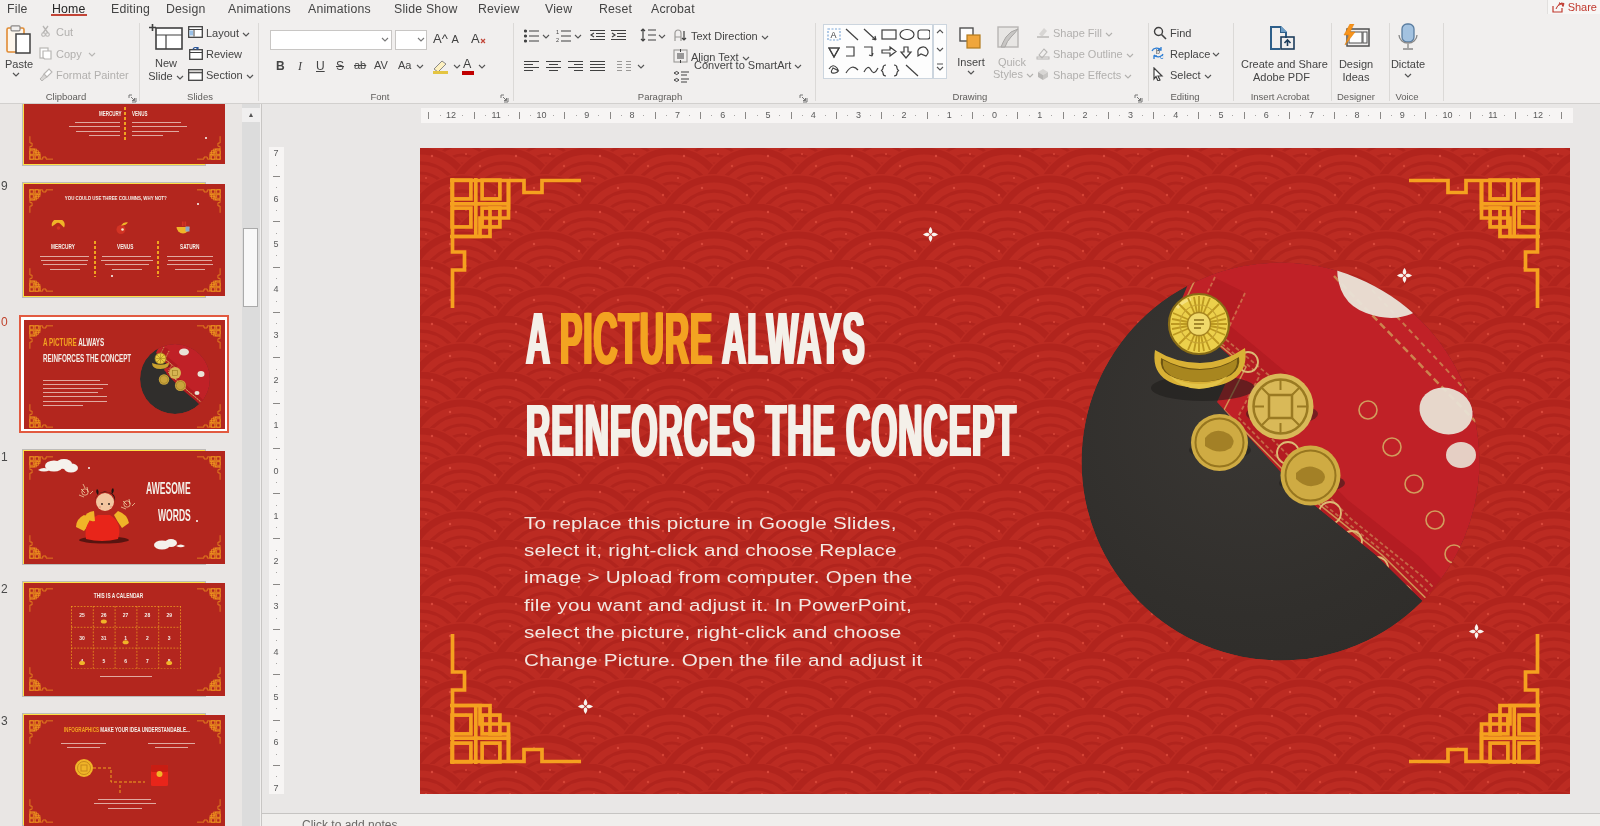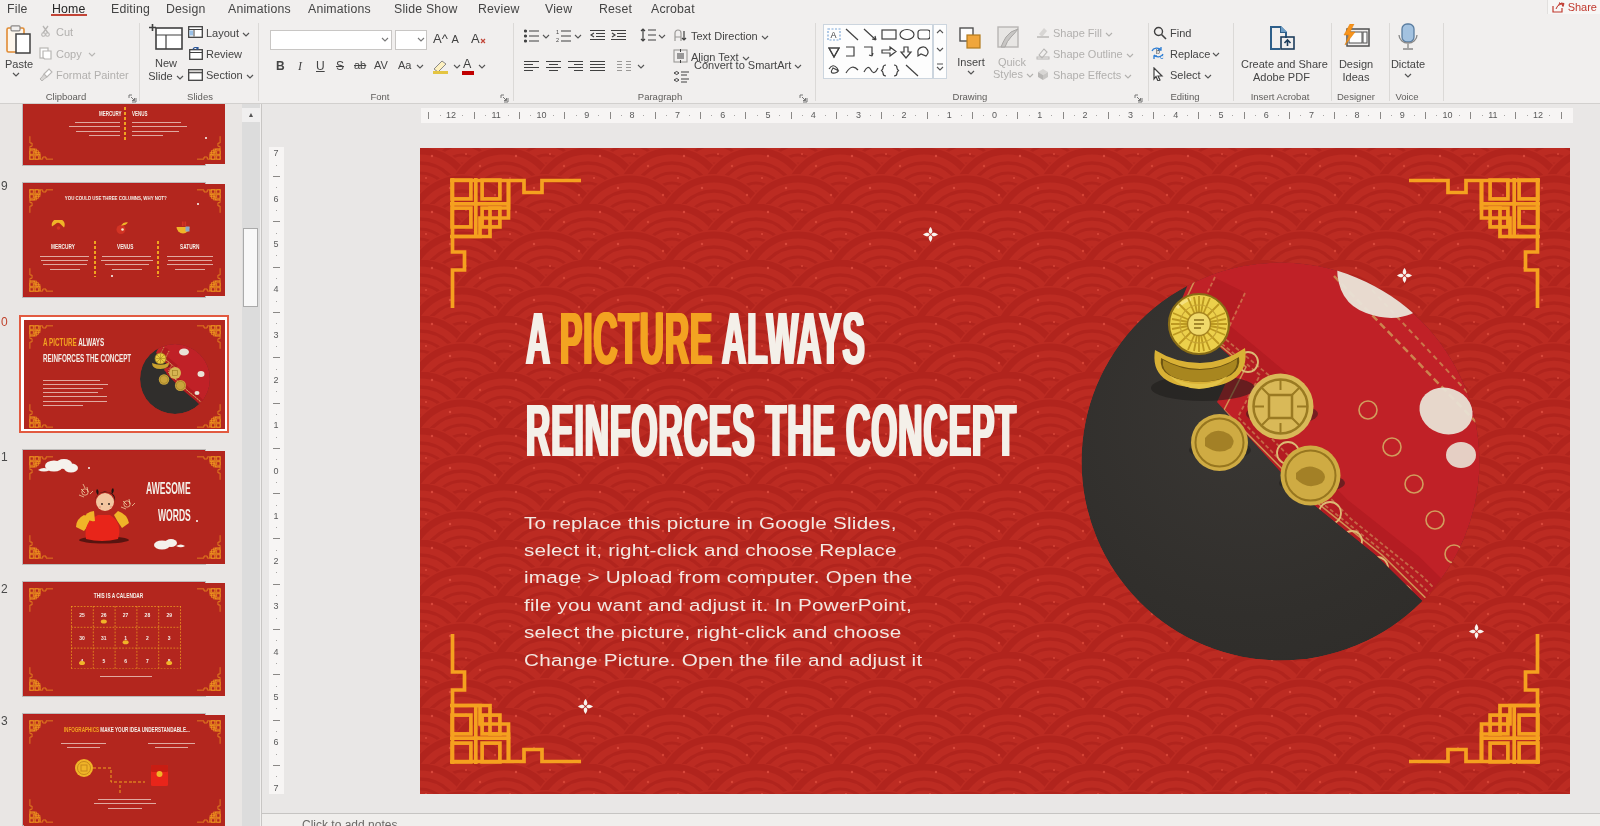--- a/index.html
+++ b/index.html
@@ -16,21 +16,21 @@
 .btxt{position:absolute;font-size:11px;color:#444;white-space:nowrap;}
 .gtxt{position:absolute;font-size:11px;color:#b2b0ae;white-space:nowrap;}
 .icon{position:absolute;}
 #ribbonline{position:absolute;left:0;top:103px;width:1600px;height:1px;background:#d2d0ce;}
 #panel{position:absolute;left:0;top:104px;width:242px;height:722px;background:#e9e6e4;overflow:hidden;}
 #vscroll{position:absolute;left:242px;top:104px;width:18px;height:722px;background:#dcdcdc;}
 #vscroll .up{position:absolute;left:0px;top:4px;width:18px;height:14px;background:#f0efef;color:#555;font-size:7px;text-align:center;line-height:14px;}
 #vscroll .sthumb{position:absolute;left:1px;top:124px;width:15px;height:79px;background:#f8f8f8;border:1px solid #aaa;}
 #pvline{position:absolute;left:261px;top:104px;width:1px;height:722px;background:#c8c6c4;}
 .snum{position:absolute;left:1px;font-size:12px;color:#4a4a4a;}
-.thumbf{position:absolute;left:21.8px;width:184px;height:116px;background:#b91c1c;border:1px solid #bdbbb9;}
+.thumbf{position:absolute;left:21.8px;width:184px;height:116px;background:#fde047;border:1px solid #bdbbb9;}
 .mini{position:absolute;left:1px;top:1px;width:201.5px;height:112.5px;background:#b3261e;overflow:hidden;}
 .mtitle{position:absolute;color:#f4f0e9;font-weight:bold;white-space:nowrap;transform-origin:0 0;}
 .mrow{position:absolute;height:1.1px;background:rgba(243,225,215,0.7);}
 .mdashv{position:absolute;width:2px;background-image:linear-gradient(#f0a41f 60%,transparent 40%);background-size:2px 5px;}
 #canvas{position:absolute;left:262px;top:104px;width:1338px;height:722px;background:#e9e7e6;}
 #hruler{position:absolute;left:159px;top:4px;width:1152px;height:15px;background:#f7f5f4;}
 #vruler{position:absolute;left:7px;top:43px;width:15px;height:647px;background:#f7f5f4;}
 .rnum{position:absolute;font-size:9px;color:#5a5a5a;}
 .tbar{position:absolute;background:#8a8886;}
 .tdot{position:absolute;width:1px;height:1px;background:#a8a6a4;}

